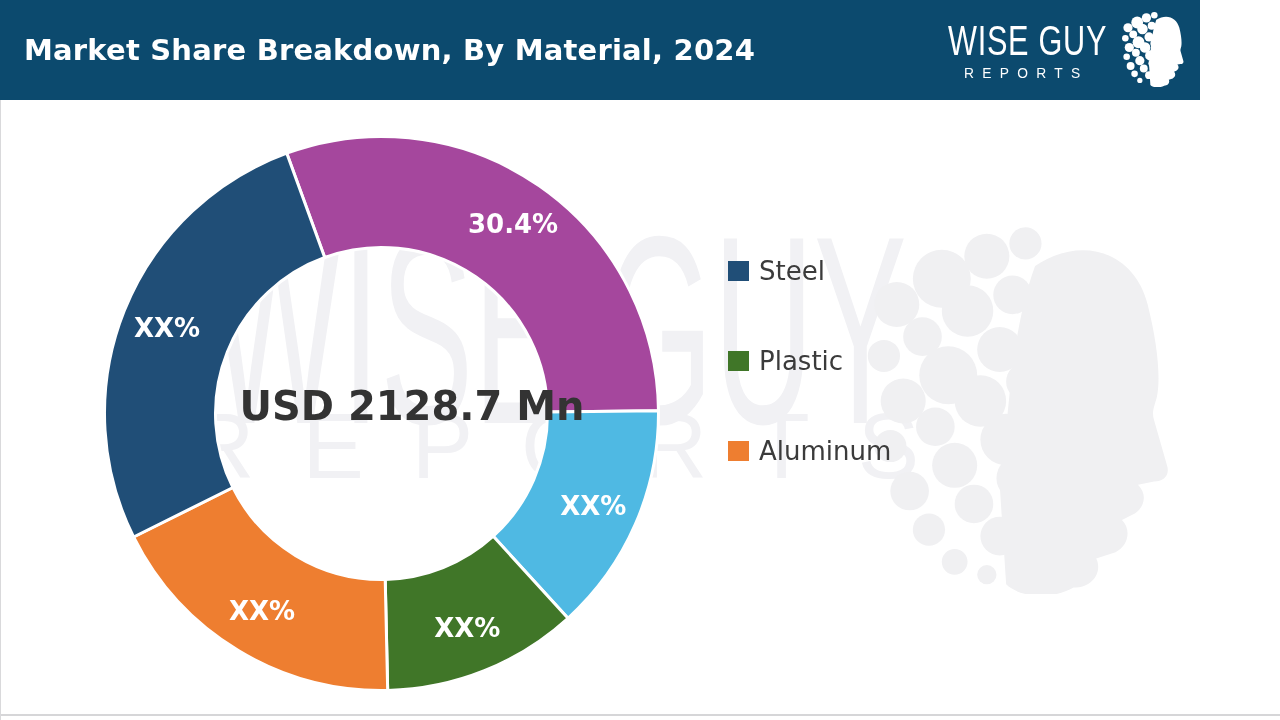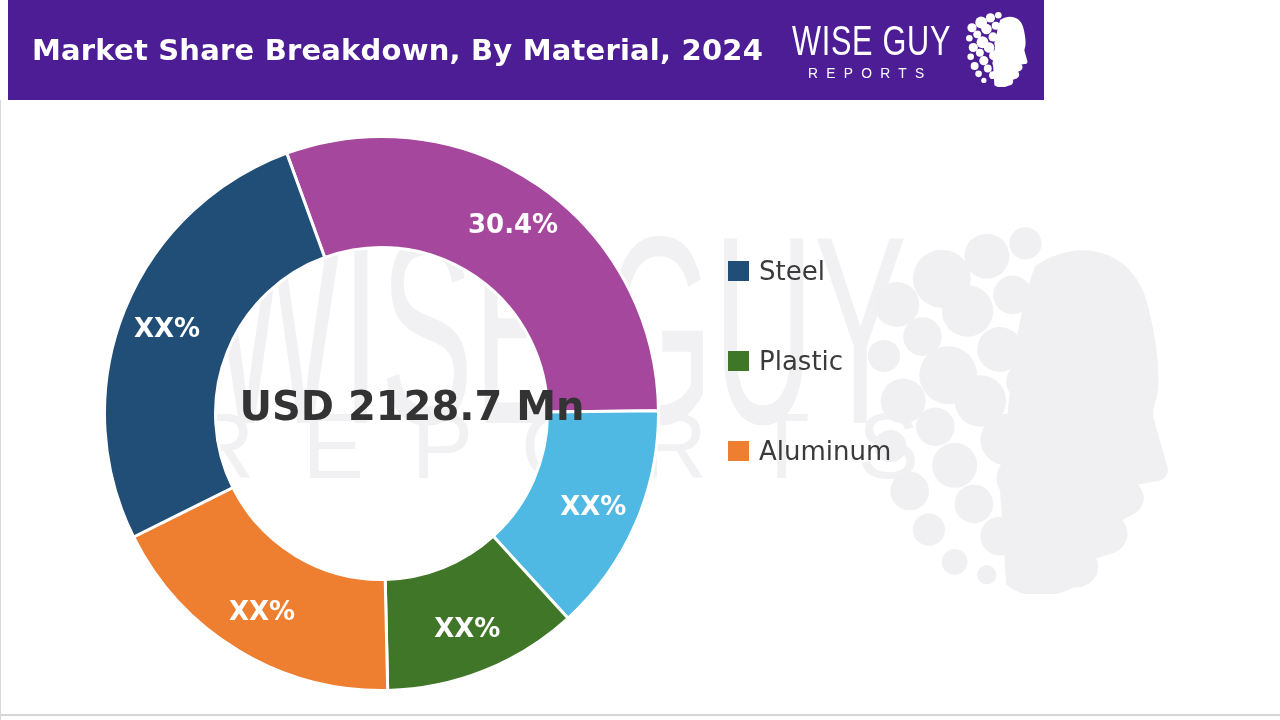--- a/index.html
+++ b/index.html
@@ -5,23 +5,23 @@
   * { margin: 0; padding: 0; box-sizing: border-box; }
   html, body {
     width: 1280px; height: 720px;
     background: #ffffff;
     overflow: hidden;
     font-family: "DejaVu Sans", sans-serif;
     position: relative;
   }
   
   .header {
-    position: absolute; top: 0; left: 8px;
-    width: 1036px; height: 100px;
-    background: #4c1d95;
+    position: absolute; top: 0; left: 0;
+    width: 1200px; height: 100px;
+    background: #0c4a6e;
     z-index: 30;
   }
   .page-title {
     position: absolute; left: 24px; top: 0; height: 100px;
     display: flex; align-items: center;
     color: #ffffff; font-size: 29px; font-weight: 700;
     letter-spacing: 0.2px;
     font-family: "DejaVu Sans", sans-serif;
     white-space: nowrap;
   }

